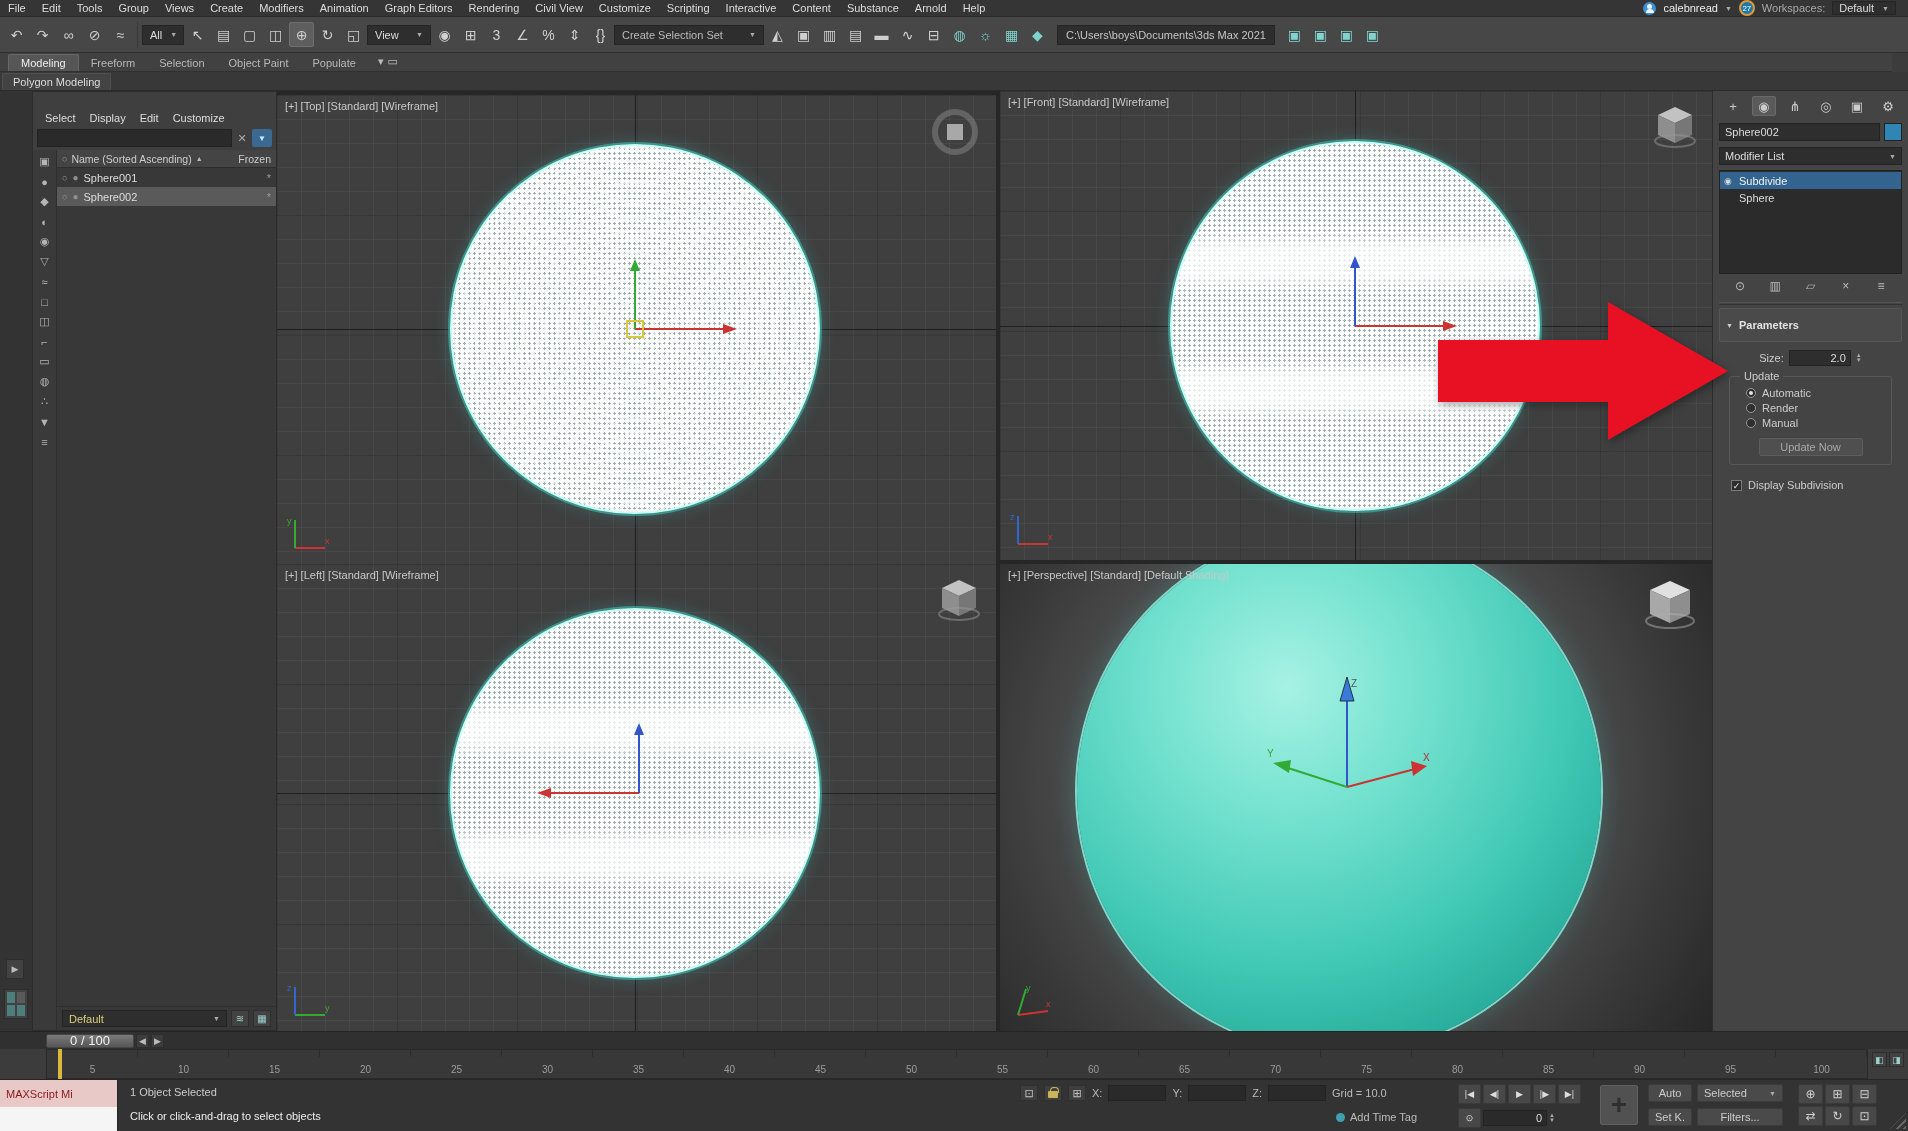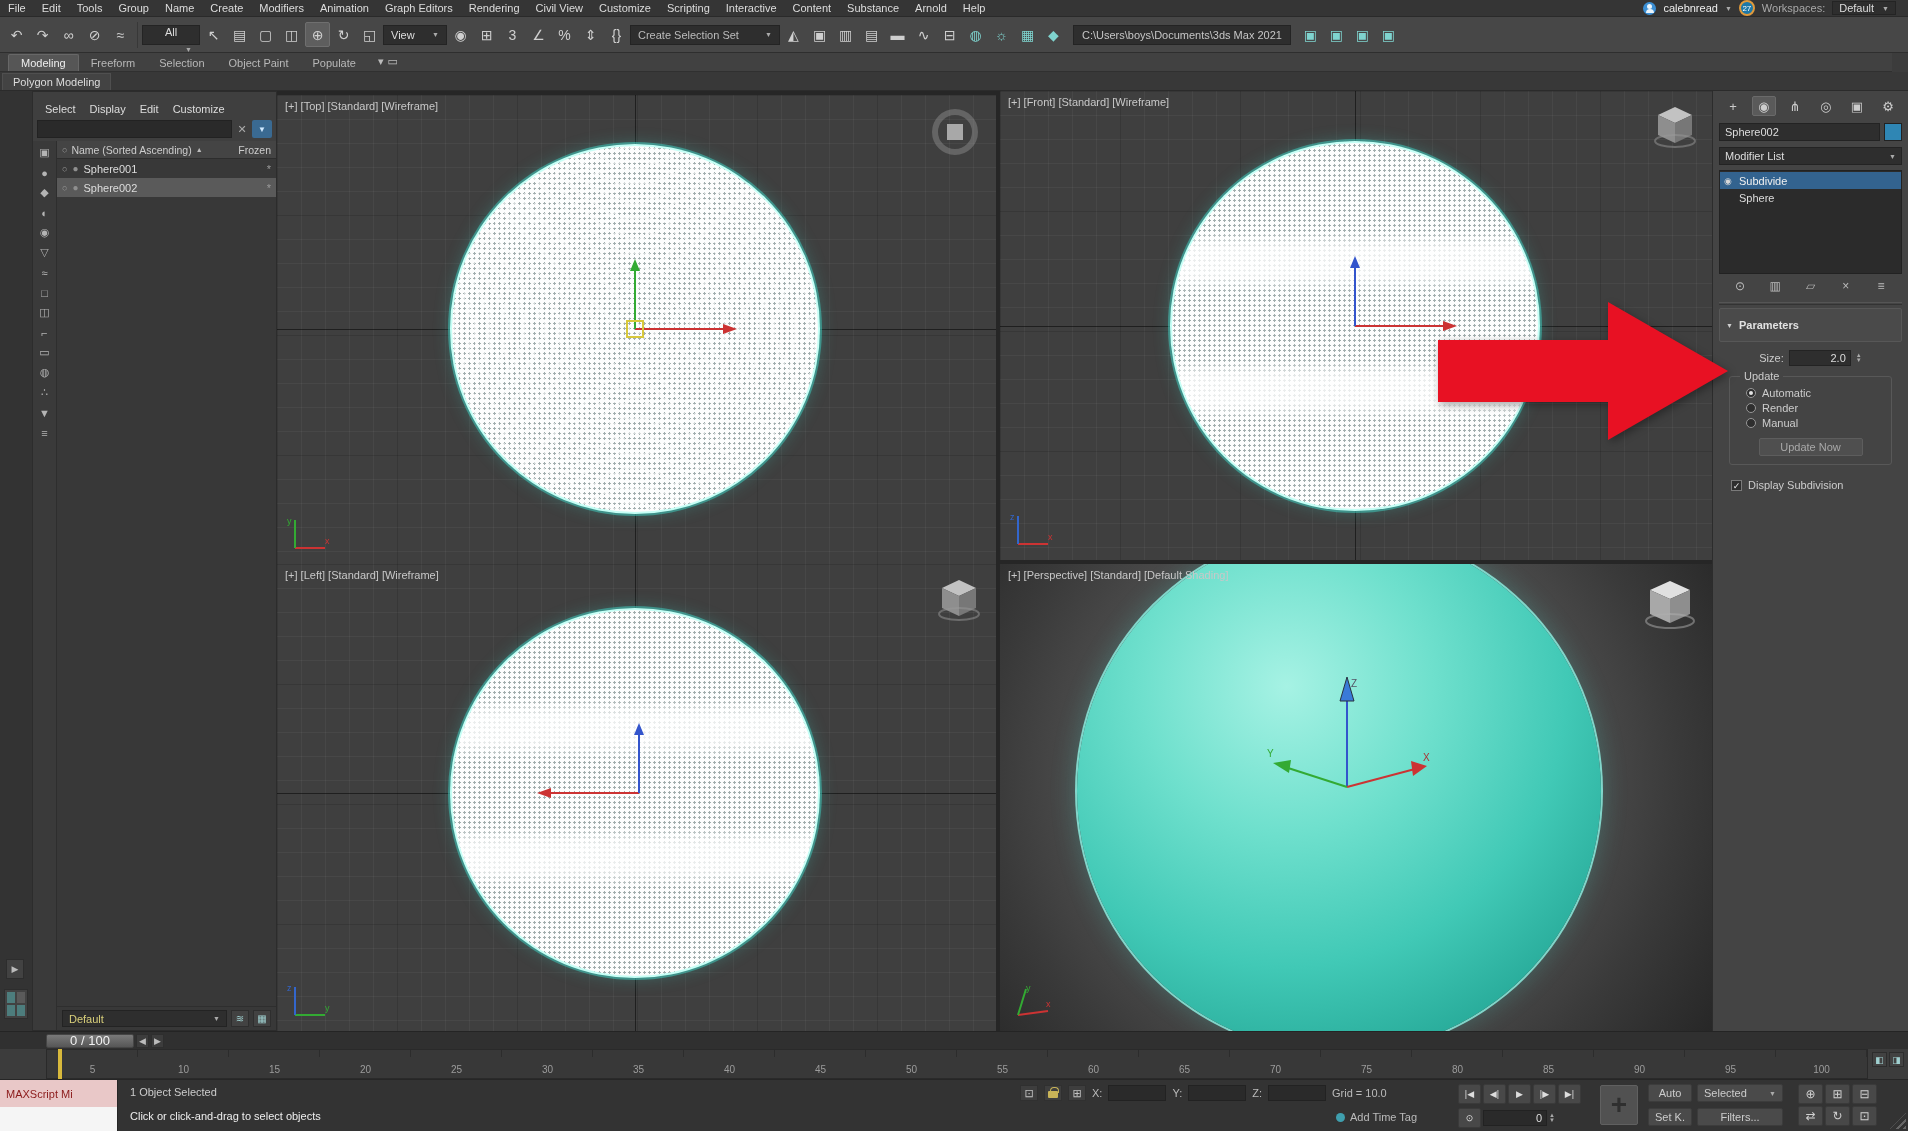--- a/index.html
+++ b/index.html
@@ -41,21 +41,21 @@
   .main{position:absolute;left:0;top:91px;width:1908px;height:940px;background:#333;}
 
   
   .tray-btn{position:absolute;left:6px;top:868px;width:18px;height:20px;background:#424242;border:1px solid #2d2d2d;color:#bbb;font-size:9px;}
   .layout-tabs{position:absolute;left:4px;top:898px;width:24px;height:30px;display:grid;grid-template-columns:1fr 1fr;grid-template-rows:1fr 1fr;gap:2px;padding:2px;background:#424242;border:1px solid #2d2d2d;}
   .layout-tabs i{background:#4d7d7d;}
   .layout-tabs i:nth-child(2){background:#5a5a5a;}
 
   
   .explorer{position:absolute;left:32px;top:0;width:245px;height:940px;background:#3f3f3f;border:1px solid #2c2c2c;display:flex;flex-direction:column;}
-  .exp-menus{display:flex;gap:2px;padding:11px 6px 2px;}
+  .exp-menus{display:flex;gap:2px;padding:20px 6px 2px;}
   .exp-menus span{padding:0 6px;color:#ddd;}
   .exp-search{display:flex;align-items:center;gap:3px;padding:3px 4px;}
   .exp-search input{flex:1;min-width:0;height:18px;background:#2a2a2a;border:1px solid #222;color:#ddd;padding:0 4px;font:inherit;}
   .exp-clear{width:14px;color:#aaa;text-align:center;}
   .exp-filter{width:20px;height:18px;background:#3a6a92;color:#cfe9ff;border-radius:2px;font-size:8px;display:flex;align-items:center;justify-content:center;}
   .exp-body{flex:1;display:flex;min-height:0;}
   .exp-tools{width:24px;background:#3a3a3a;border-right:1px solid #2e2e2e;display:flex;flex-direction:column;align-items:center;padding-top:2px;gap:1px;}
   .exp-tool{width:20px;height:19px;color:#b4b4b4;font-size:11px;display:flex;align-items:center;justify-content:center;}
   .exp-list{flex:1;background:#383838;display:flex;flex-direction:column;min-width:0;}
   .exp-header{display:flex;align-items:center;gap:4px;height:18px;background:#444;border-bottom:1px solid #2d2d2d;color:#ccc;padding:0 5px;font-size:10.5px;}
@@ -179,21 +179,21 @@
 
 <div id="app">
 
   <div class="menubar">
     <div style="display:flex">
 
     <span class="menu-item">File</span>
         <span class="menu-item">Edit</span>
         <span class="menu-item">Tools</span>
         <span class="menu-item">Group</span>
-        <span class="menu-item">Name</span>
+        <span class="menu-item">Views</span>
         <span class="menu-item">Create</span>
         <span class="menu-item">Modifiers</span>
         <span class="menu-item">Animation</span>
         <span class="menu-item">Graph Editors</span>
         <span class="menu-item">Rendering</span>
         <span class="menu-item">Civil View</span>
         <span class="menu-item">Customize</span>
         <span class="menu-item">Scripting</span>
         <span class="menu-item">Interactive</span>
         <span class="menu-item">Content</span>
@@ -217,21 +217,21 @@
   <div class="toolbar">
     <div style="display:flex;gap:1px">
 
     <span class="tb-icon">↶</span>
         <span class="tb-icon">↷</span>
         <span class="tb-icon">∞</span>
         <span class="tb-icon">⊘</span>
         <span class="tb-icon">≈</span>
       </div>
     <span class="tb-sep"></span>
-    <span class="tb-dd" style="width:58px;flex-direction:column;">
+    <span class="tb-dd" style="width:42px;">
       <span>All</span>
       <span class="caret" style="margin-left:auto">▼</span>
     </span>
     <div style="display:flex;gap:1px">
 
     <span class="tb-icon">↖</span>
         <span class="tb-icon">▤</span>
         <span class="tb-icon">▢</span>
         <span class="tb-icon">◫</span>
         <span class="tb-icon on">⊕</span>

